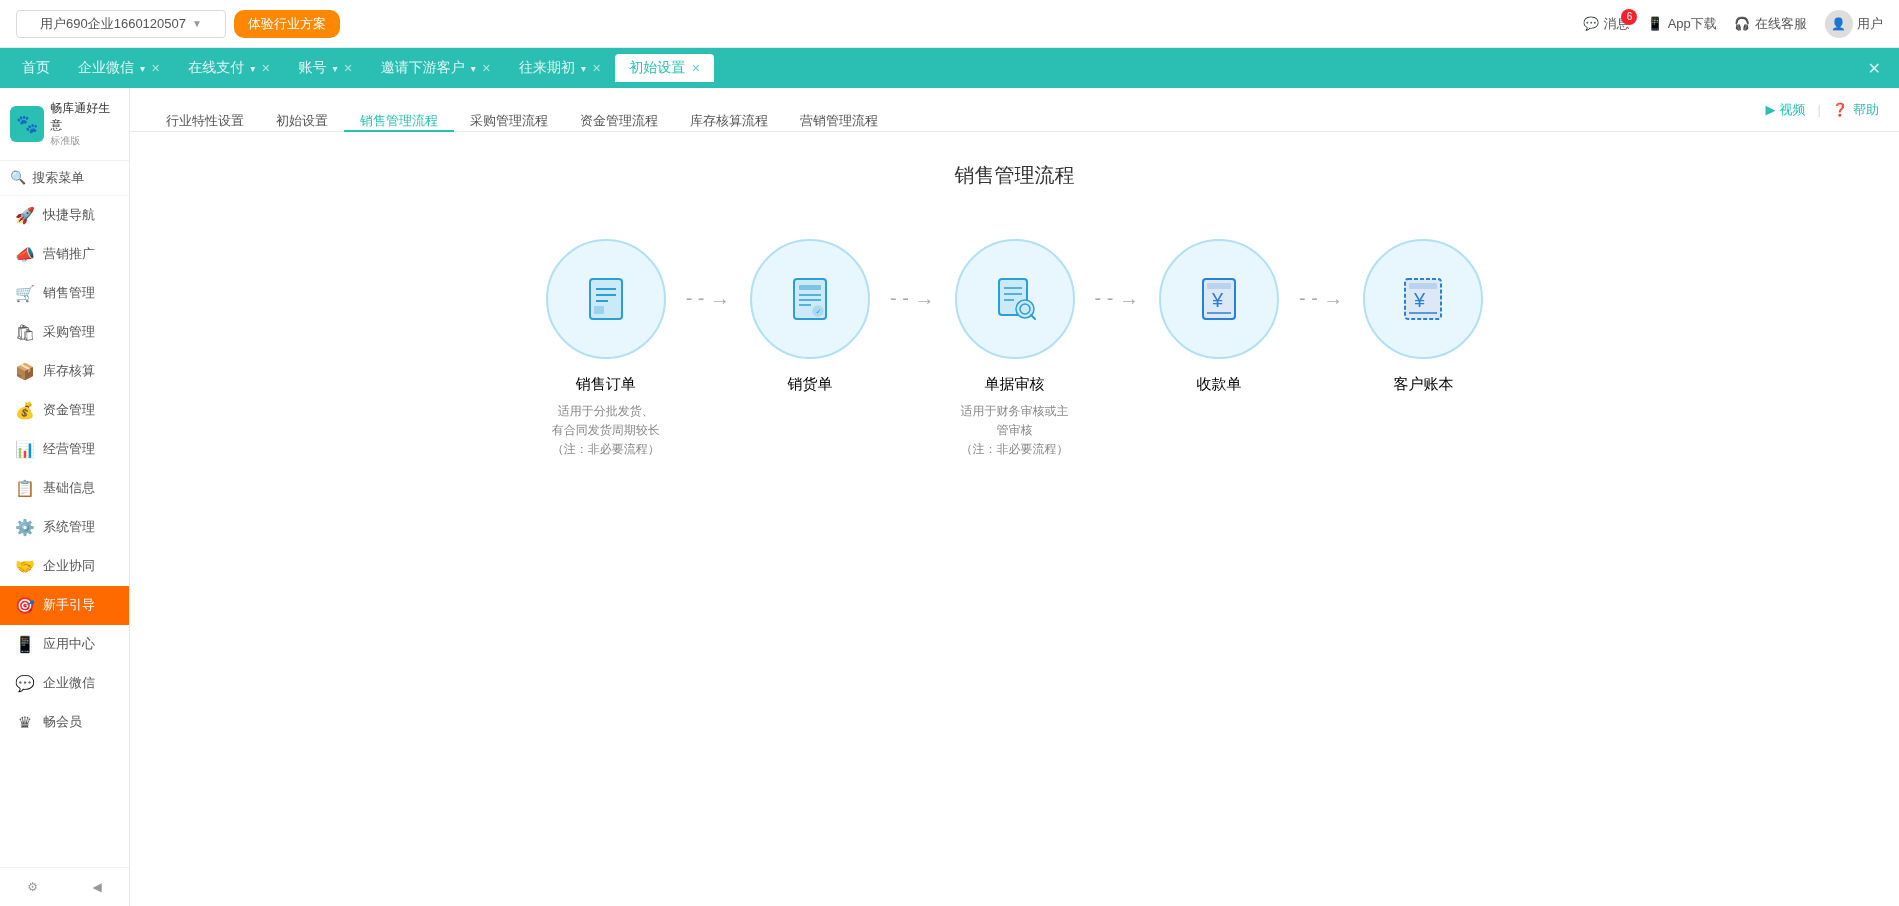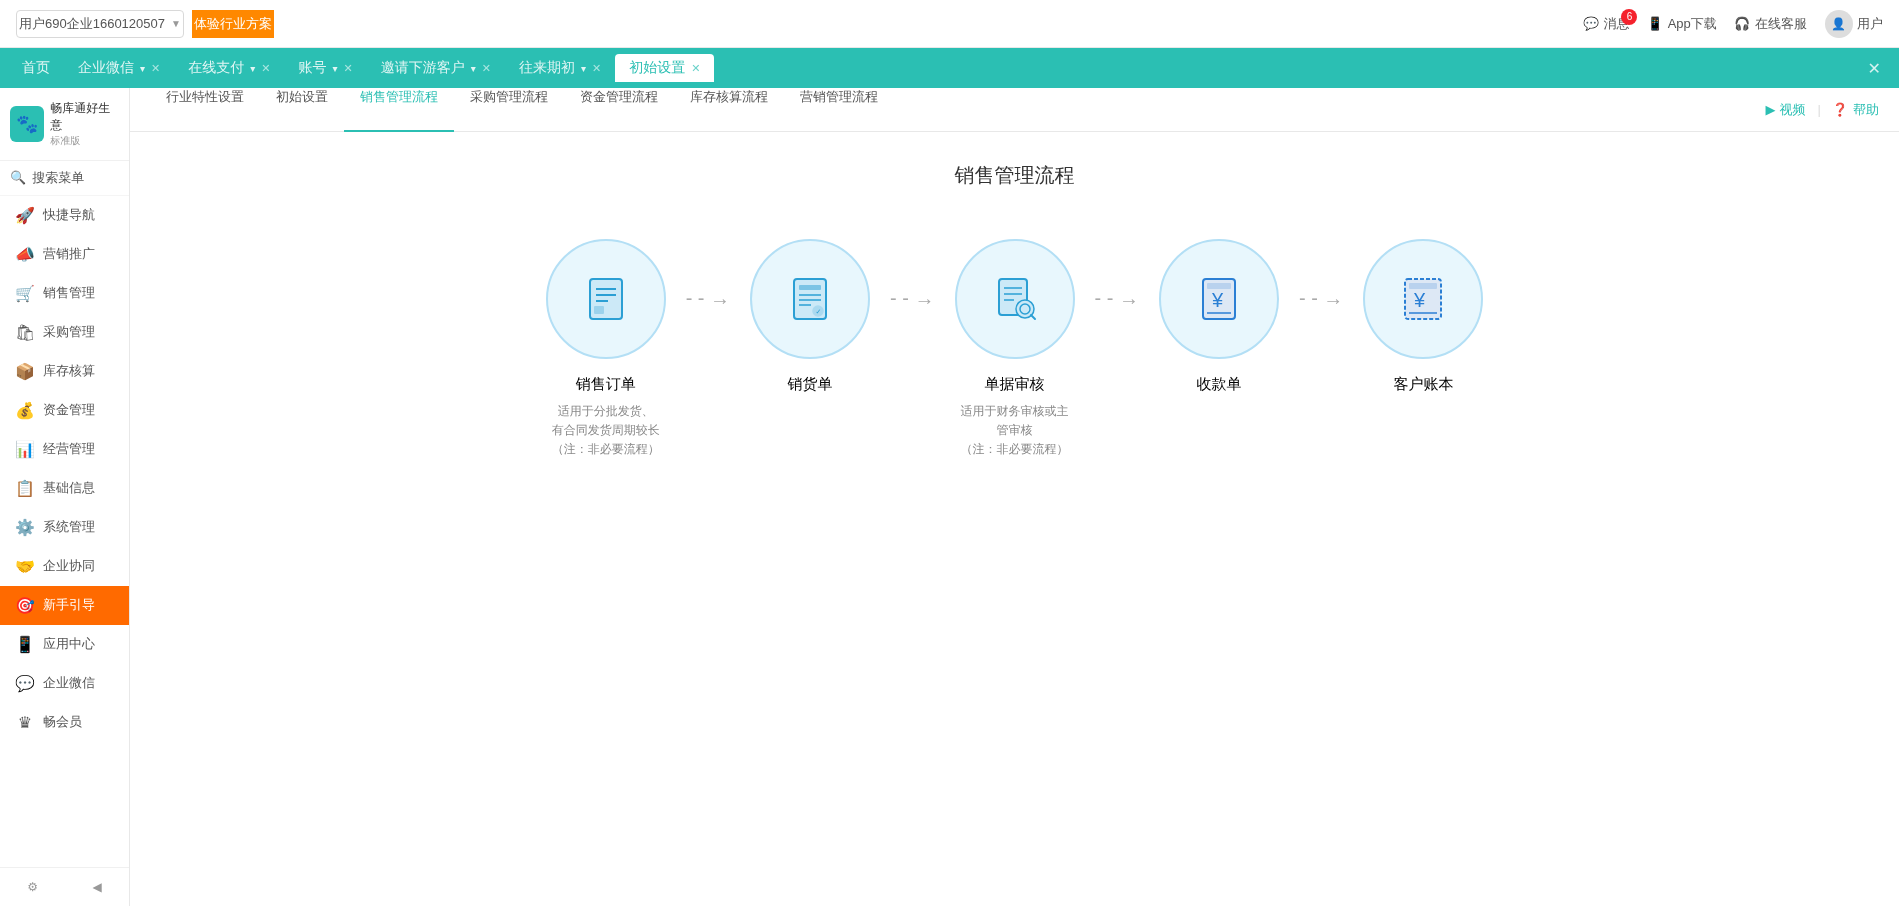--- a/index.html
+++ b/index.html
@@ -1,23 +1,23 @@
 <!DOCTYPE html>
 <html><head>
   <meta charset="utf-8">
   <style>
     * { box-sizing: border-box; margin: 0; padding: 0; }
     body { font-family: 'Microsoft YaHei', 'PingFang SC', Arial, sans-serif; font-size: 14px; background: #f5f5f5; color: #333; display: flex; flex-direction: column; height: 100vh; overflow: hidden; }
 
     
     .top-bar { display: flex; align-items: center; background: #fff; border-bottom: 1px solid #e8e8e8; height: 48px; padding: 0 16px; justify-content: space-between; flex-shrink: 0; }
     .top-bar-left { display: flex; align-items: center; gap: 8px; }
-    .company-selector { display: flex; align-items: center; border: 1px solid #d9d9d9; border-radius: 4px; padding: 4px 2px; gap: 6px; cursor: pointer; font-size: 13px; color: #555; }
+    .company-selector { display: flex; align-items: center; border: 1px solid #d9d9d9; border-radius: 4px; padding: 4px 23px; gap: 6px; cursor: pointer; font-size: 13px; color: #555; }
     .company-selector .chevron { color: #999; font-size: 10px; }
-    .trial-btn { background: #ff8800; color: #fff; border: none; border-radius: 0; padding: 5px 2px; cursor: pointer; font-size: 13px; }
+    .trial-btn { background: #ff8800; color: #fff; border: none; border-radius: 10px; padding: 5px 14px; cursor: pointer; font-size: 13px; }
     .top-bar-right { display: flex; align-items: center; gap: 18px; font-size: 13px; color: #555; }
     .top-bar-right .icon-item { display: flex; align-items: center; gap: 4px; cursor: pointer; position: relative; }
     .badge { background: #f5222d; color: #fff; border-radius: 50%; width: 16px; height: 16px; font-size: 10px; display: flex; align-items: center; justify-content: center; position: absolute; top: -6px; right: -8px; }
     .user-avatar { width: 28px; height: 28px; border-radius: 50%; background: #ddd; display: flex; align-items: center; justify-content: center; font-size: 12px; color: #666; }
 
     
     .nav-tabs { background: #2bbfb3; display: flex; align-items: center; height: 40px; padding: 0 8px; flex-shrink: 0; }
     .nav-tab { display: flex; align-items: center; gap: 4px; padding: 0 14px; height: 28px; color: rgba(255,255,255,0.85); cursor: pointer; font-size: 14px; white-space: nowrap; position: relative; }
     .nav-tab.active { background: #fff; color: #2bbfb3; border-radius: 4px 4px 0 0; }
     .nav-tab .close-x { font-size: 11px; opacity: 0.7; margin-left: 2px; }
@@ -38,21 +38,21 @@
     .sidebar-item.active { background: #ff6a00; color: #fff; border-left-color: #ff6a00; border-radius: 0; }
     .sidebar-item .item-icon { font-size: 16px; width: 20px; text-align: center; }
     .sidebar-bottom { margin-top: auto; border-top: 1px solid #f0f0f0; padding: 8px 0; display: flex; justify-content: space-around; }
     .sidebar-bottom-btn { display: flex; align-items: center; gap: 4px; color: #999; cursor: pointer; font-size: 12px; padding: 4px 8px; }
 
     
     .content-area { flex: 1; overflow-y: auto; background: #fff; }
 
     
     .sub-tabs { display: flex; align-items: center; border-bottom: 1px solid #e8e8e8; padding: 0 20px; background: #fff; height: 44px; gap: 0; }
-    .sub-tab { padding: 0 16px; height: 44px; display: flex; align-items: flex-start; color: #555; cursor: pointer; font-size: 13px; border-bottom: 2px solid transparent; white-space: nowrap; }
+    .sub-tab { padding: 0 16px; height: 44px; display: flex; align-items: flex-end; color: #555; cursor: pointer; font-size: 13px; border-bottom: 2px solid transparent; white-space: nowrap; }
     .sub-tab.active { color: #2bbfb3; border-bottom-color: #2bbfb3; }
     .sub-tab-actions { margin-left: auto; display: flex; gap: 12px; color: #2bbfb3; font-size: 13px; cursor: pointer; }
     .sub-tab-actions span { display: flex; align-items: center; gap: 4px; }
 
     
     .page-content { padding: 30px 40px; }
     .page-title { text-align: center; font-size: 20px; color: #333; margin-bottom: 50px; font-weight: 500; }
 
     
     .flow-diagram { display: flex; align-items: flex-start; justify-content: center; gap: 0; padding: 0 20px; }

